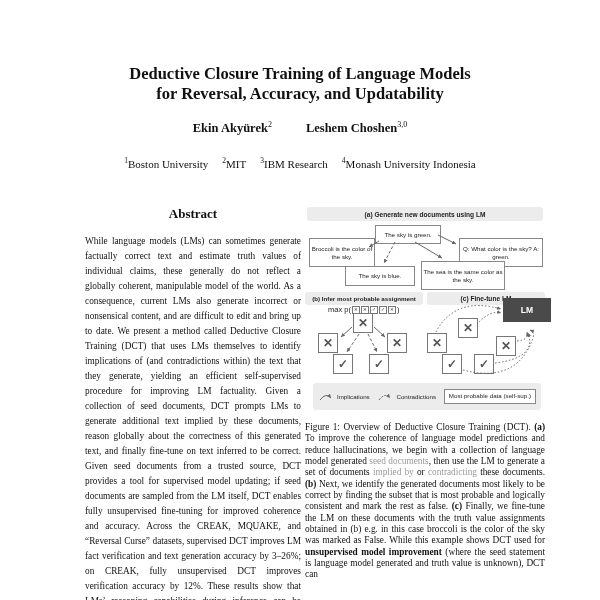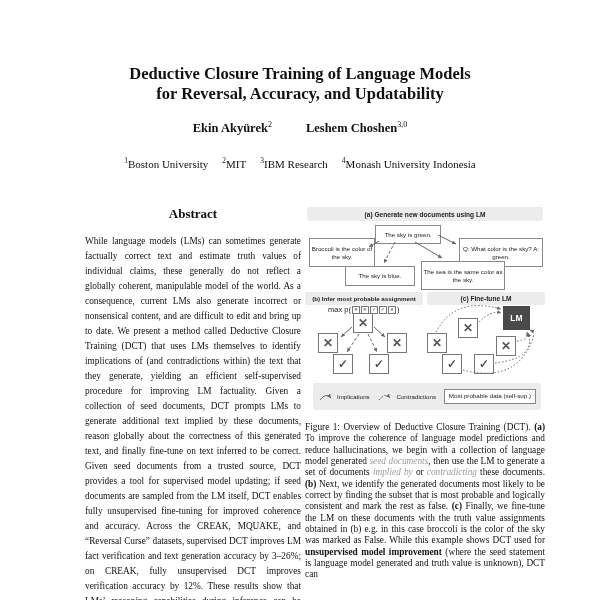--- a/index.html
+++ b/index.html
@@ -35,21 +35,21 @@
   .legend{position:absolute;left:8px;top:177px;width:228px;height:27px;background:#ececec;border-radius:3px;
           display:flex;align-items:center;justify-content:space-between;padding:0 5px;box-sizing:border-box;}
   .legend-item{display:flex;align-items:center;gap:3px;font-size:6.2px;color:#222;}
   .legend-box{background:#fff;border:1px solid #888;font-size:6.2px;line-height:1.3;text-align:center;
               padding:2px 4px;max-width:100px;color:#222;}
   .arrows{position:absolute;left:0;top:0;pointer-events:none;}
   
   .caption{margin-top:9px;font-size:9.3px;line-height:11.35px;text-align:justify;}
   .caption .b{font-weight:bold;}
   .caption .i{}
-  .caption .g{color:#9a9a9a;font-style:italic;}
+  .caption .g{color:#9a9a9a;}
 </style>
 </head>
 <body>
 
 <div class="page">
 
   <div class="title">
     <div>Deductive Closure Training of Language Models</div>
     <div>for Reversal, Accuracy, and Updatability</div>
   </div>
@@ -111,21 +111,21 @@
         </div>
       <div class="markbox" style="left:191px;top:130px;">
           <span>✕</span>
         </div>
       <div class="markbox" style="left:137px;top:148px;">
           <span>✓</span>
         </div>
       <div class="markbox" style="left:169px;top:148px;">
           <span>✓</span>
         </div>
-      <div class="lmbox" style="left:198px;top:100px;width:27px;height:24px;">LM</div>
+      <div class="lmbox" style="left:198px;top:92px;width:48px;height:24px;">LM</div>
 
       <svg class="arrows" width="240" height="207" viewBox="0 0 240 207">
         <defs>
           <marker id="ah" markerWidth="6" markerHeight="6" refX="4" refY="2" orient="auto">
             <path d="M0,0 L4,2 L0,4 Z" fill="#666"></path>
           </marker>
         </defs>
 
         <line x1="74" y1="35" x2="64" y2="41" stroke="#666" stroke-width="1" marker-end="url(#ah)"></line>
         <line x1="90" y1="36" x2="79" y2="57" stroke="#666" stroke-width="1" stroke-dasharray="3,2" marker-end="url(#ah)"></line>

